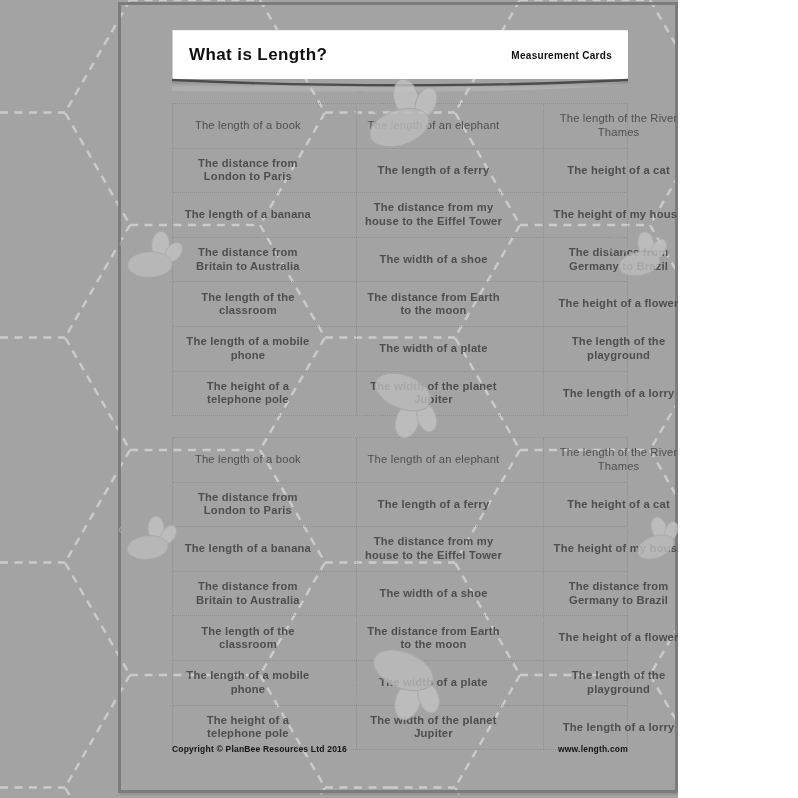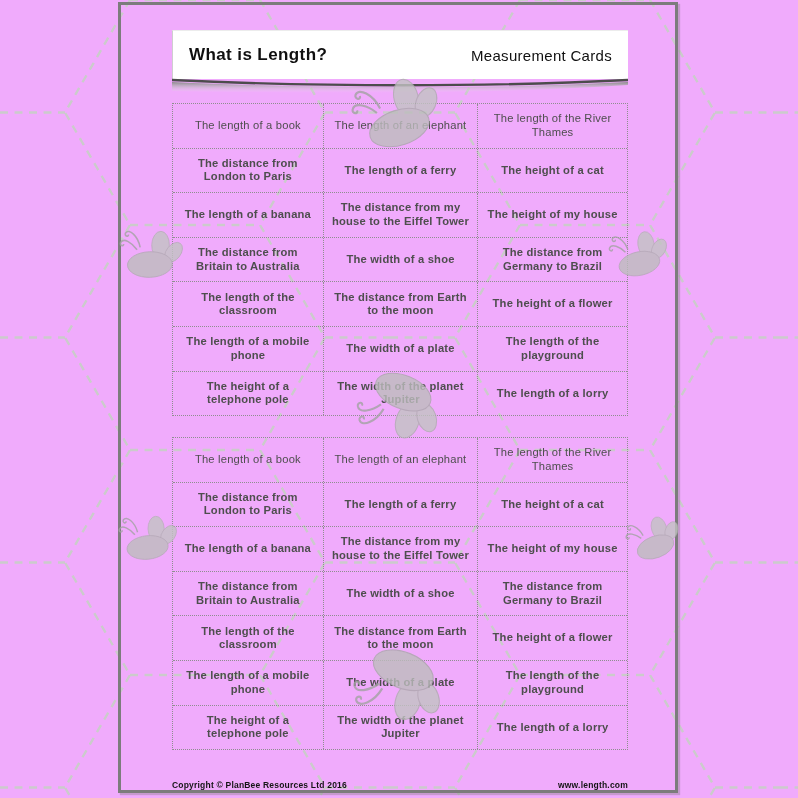--- a/index.html
+++ b/index.html
@@ -1,57 +1,57 @@
 <!DOCTYPE html>
 <html><head>
 <meta charset="utf-8">
 <style>
   html,body{margin:0;padding:0;background:#ffffff;}
   .scene{
-    position:relative;width:798px;height:798px;overflow:hidden;
-    background:#f0abfc;font-family:"Liberation Sans",sans-serif;
+    position:relative;width:678px;height:798px;overflow:hidden;
+    background:#a3a3a3;font-family:"Liberation Sans",sans-serif;
   }
   .hexbg{position:absolute;left:0;top:0;z-index:0;}
   .page{
     position:absolute;left:118px;top:2px;width:560px;height:791px;
     box-sizing:border-box;border:3px solid #7c7c7c;
     box-shadow:2px 2px 1px rgba(120,120,120,.35);
     z-index:1;background:transparent;
   }
   
   .banner{
     position:absolute;left:172px;top:30px;width:456px;height:49px;
     background:#ffffff;border-left:1px solid #cfcfcf;border-top:1px solid #ececec;
     display:flex;align-items:center;justify-content:space-between;
     padding:0 16px;box-sizing:border-box;z-index:3;
   }
   .banner .t-left{font-size:17px;font-weight:bold;color:#101010;letter-spacing:.4px;}
-  .banner .t-right{font-size:15px;font-weight:normal;color:#101010;letter-spacing:.3px;}
+  .banner .t-right{font-size:10px;font-weight:bold;color:#101010;letter-spacing:.3px;}
   .banner-shadow{position:absolute;left:170px;top:77px;width:460px;height:20px;z-index:3;}
   
   .cards-table{
     position:absolute;left:172px;width:456px;box-sizing:border-box;
     border:1px dotted #8f8f8f;z-index:2;background:transparent;
   }
   .cards-table.t1{top:103px;}
   .cards-table.t2{top:437px;}
-  .card-row{display:grid;grid-template-columns:33% 34% 33%;height:43.6px;}
+  .card-row{display:grid;grid-template-columns:33% 34% 33%;height:43.6px;gap:33px;}
   .card-row + .card-row{border-top:1px dotted #8f8f8f;font-weight:bold;}
   .card-cell{
     display:flex;align-items:center;justify-content:center;text-align:center;
     padding:2px 8px;box-sizing:border-box;overflow:hidden;
   }
   .card-cell + .card-cell{border-left:1px dotted #8f8f8f;}
   .card-cell span{
     font-size:11.2px;line-height:13.5px;color:#4e4e4e;letter-spacing:.2px;
   }
   
   .page-footer{
     position:absolute;left:172px;top:744px;width:456px;z-index:2;
-    display:flex;justify-content:space-between;align-items:center;margin-top:36px;
+    display:flex;justify-content:space-between;align-items:center;
   }
   .page-footer span{font-size:8.5px;font-weight:bold;color:#151515;letter-spacing:.2px;}
   
   .bee{position:absolute;z-index:6;opacity:.8;}
   .flip{transform:rotate(6deg) scaleY(-1);}
 </style>
 </head>
 <body>
 
 <div class="scene">

